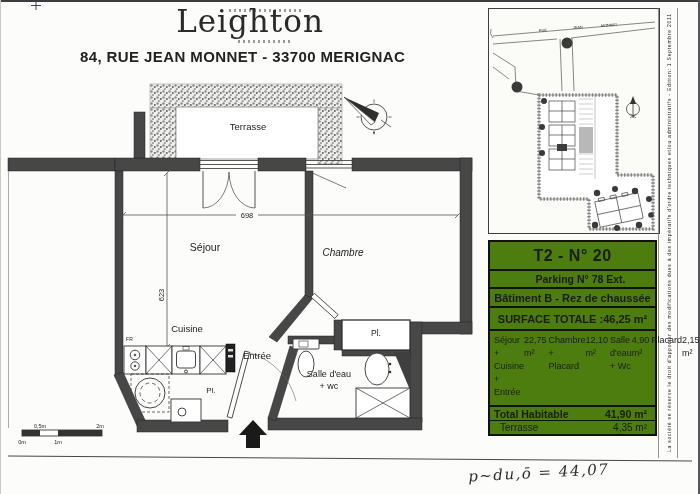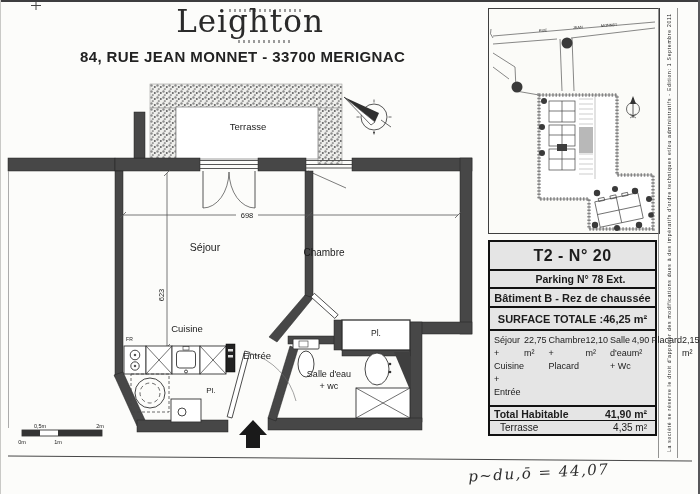--- a/index.html
+++ b/index.html
@@ -24,42 +24,42 @@
   #flourish-bottom{top:40px;width:54px;left:238px;}
   .address{
     position:absolute;left:80px;top:48px;width:340px;text-align:left;
     font-size:15px;font-weight:bold;letter-spacing:.4px;color:#222;
   }
 
   
   .lbl{position:absolute;white-space:nowrap;transform:translateX(-50%);color:#1c1c1c;}
   .l-terrasse{left:248px;top:121px;font-size:9.5px;}
   .l-sejour{left:205px;top:241px;font-size:10.5px;}
-  .l-chambre{left:324px;top:247px;font-size:10px;}
+  .l-chambre{left:343px;top:247px;font-size:10px;font-style:italic;}
   .l-cuisine{left:187px;top:323px;font-size:9.5px;}
   .l-entree{left:257px;top:350px;font-size:9.5px;}
   .l-bain1{left:329px;top:369px;font-size:9px;}
   .l-bain2{left:329px;top:381px;font-size:9px;}
   .l-pl-k{left:211px;top:386px;font-size:8px;}
   .l-pl-b{left:376px;top:328px;font-size:8.5px;}
   .l-fr{left:126px;top:336px;font-size:5px;transform:none;letter-spacing:.3px;}
 
   svg{position:absolute;left:0;top:0;}
   svg text{font-family:"Liberation Sans",sans-serif;fill:#1c1c1c;}
 
   
   .sitemap{position:absolute;left:488px;top:8px;width:172px;height:226px;
     border:1.5px solid #3f3f3f;background:#fbfbf8;box-sizing:border-box;}
 
   
   .margin-note{position:absolute;left:658px;top:8px;width:20px;height:450px;}
 
   
   .itable{position:absolute;left:488px;top:240px;width:169px;
-    border:2px solid #111;background:#e5e5e5;box-sizing:border-box;}
+    border:2px solid #111;background:#4d7c0f;box-sizing:border-box;}
   .tr{box-sizing:border-box;display:flex;align-items:center;justify-content:center;
     border-top:2px solid #111;padding:0 4px;}
   .tr:first-child{border-top:none;}
   .t-title{height:27px;font-size:16px;font-weight:bold;letter-spacing:.5px;}
   .t-parking{height:18px;font-size:10.5px;font-weight:bold;padding-left:20px;}
   .t-batiment{height:19px;font-size:11px;font-weight:bold;}
   .t-surface{height:23px;font-size:11px;font-weight:bold;}
   .t-habhdr{height:19px;font-size:10.5px;font-weight:bold;justify-content:flex-start;}
   .t-items{height:76px;flex-direction:row;align-items:stretch;justify-content:flex-start;
     padding-top:3px;font-size:9px;}

